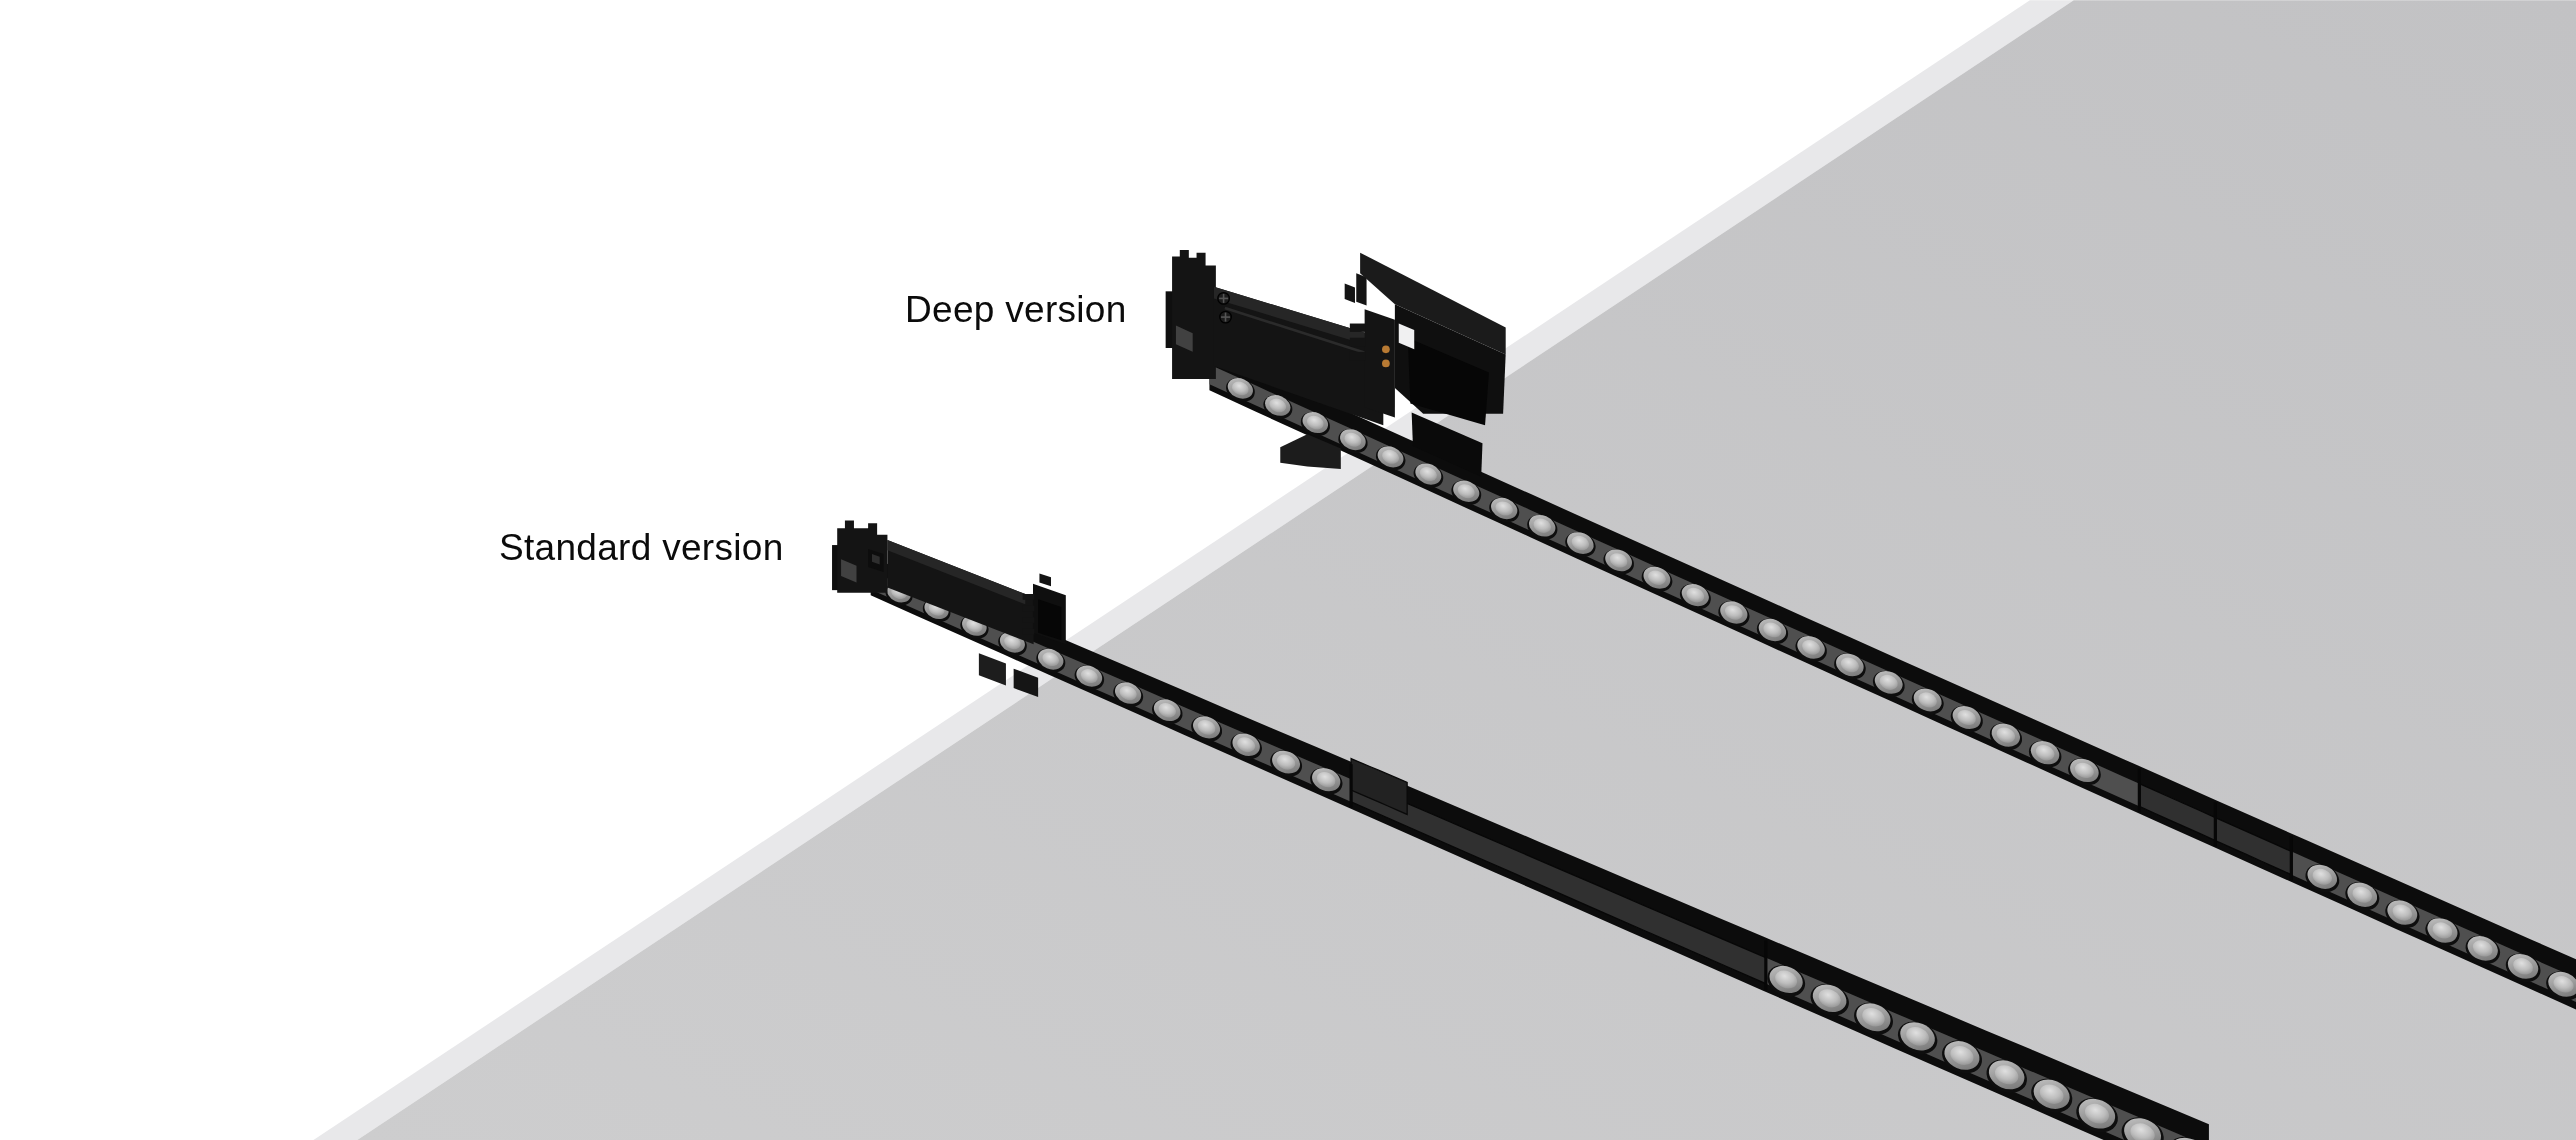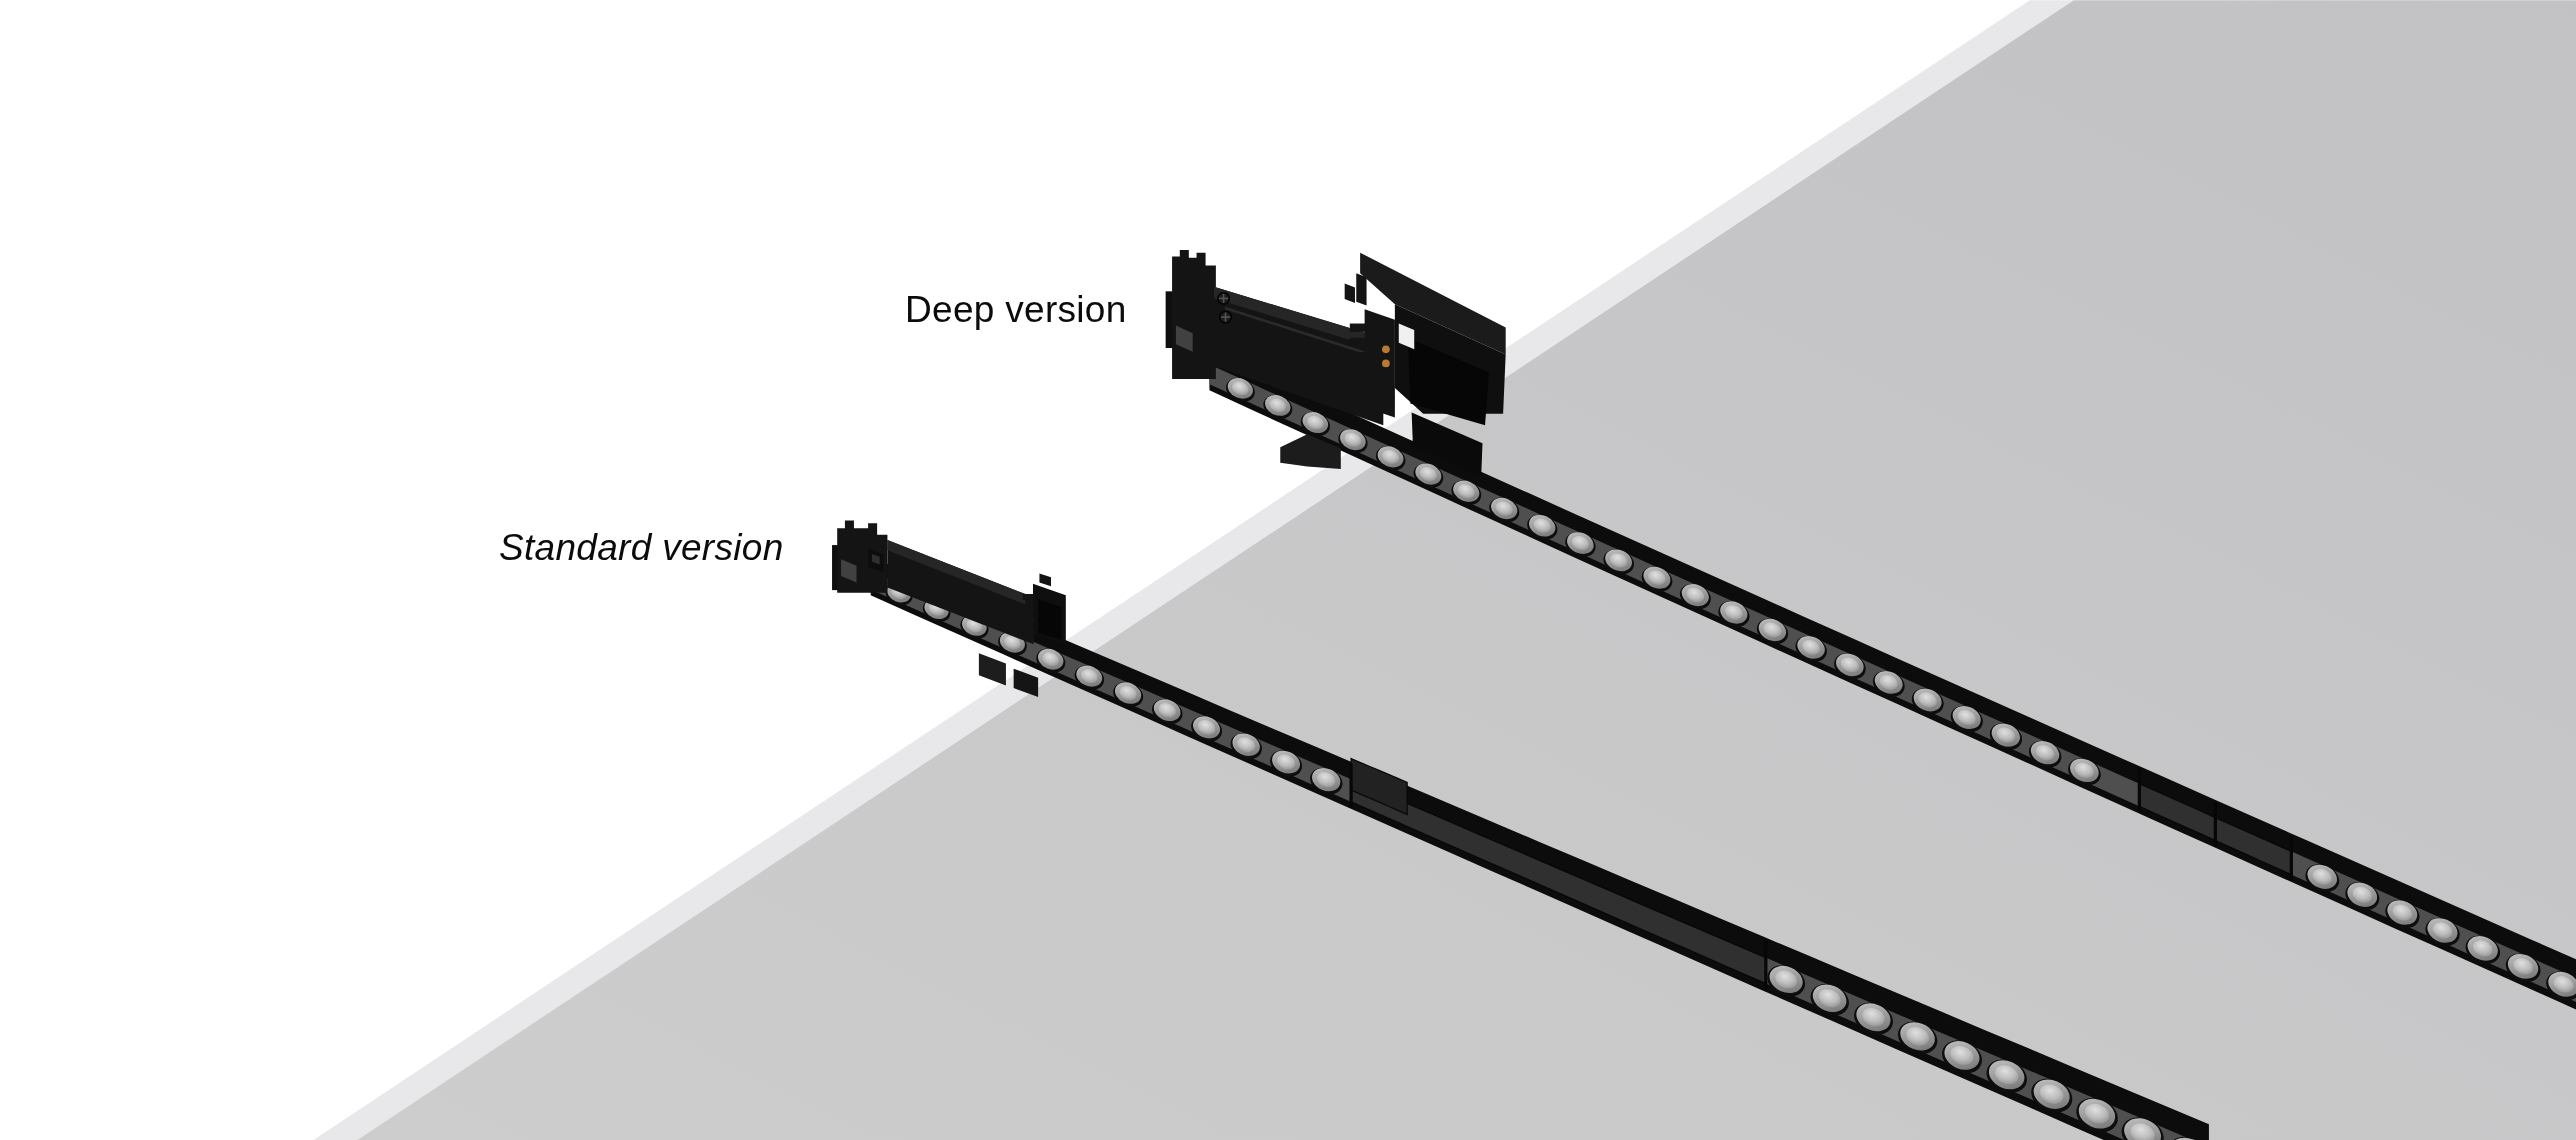--- a/index.html
+++ b/index.html
@@ -14,21 +14,21 @@
   .stage svg{position:absolute;left:0;top:0;display:block;}
   .label{
     position:absolute;
     font:400 37px/1.05 "Liberation Sans", sans-serif;
     color:var(--label-text,#0b0b0b);
     letter-spacing:0.3px;
     white-space:nowrap;
     user-select:none;
   }
   #deep-label{left:905px;top:291px;}
-  #standard-label{left:499px;top:529px;font-style:italic;}
+  #standard-label{left:499px;top:529px;}
 </style>
 </head>
 <body>
 
 <div class="stage">
   <svg id="scene" width="2576" height="1141" viewBox="0 0 4000 1771">
     <defs>
       <linearGradient id="planeGrad" x1="1" y1="0" x2="0" y2="1">
         <stop offset="0" style="stop-color:var(--panel-surface-far,#c2c2c4)"></stop>
         <stop offset="1" style="stop-color:var(--panel-surface-near,#cdcdce)"></stop>

